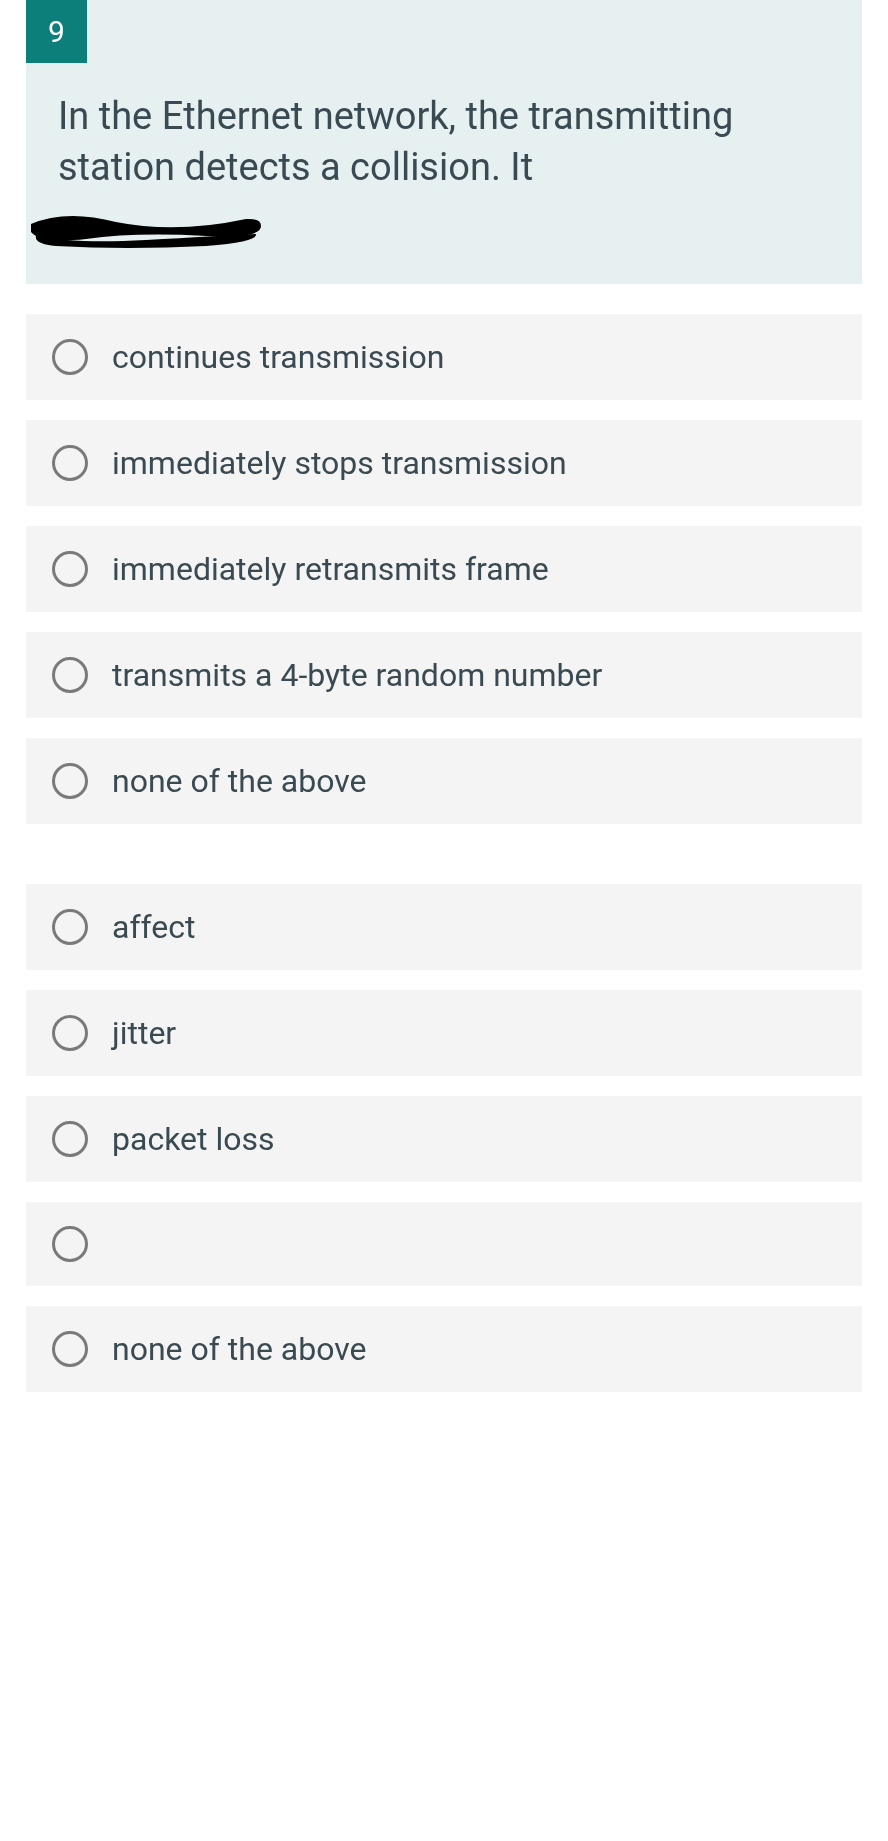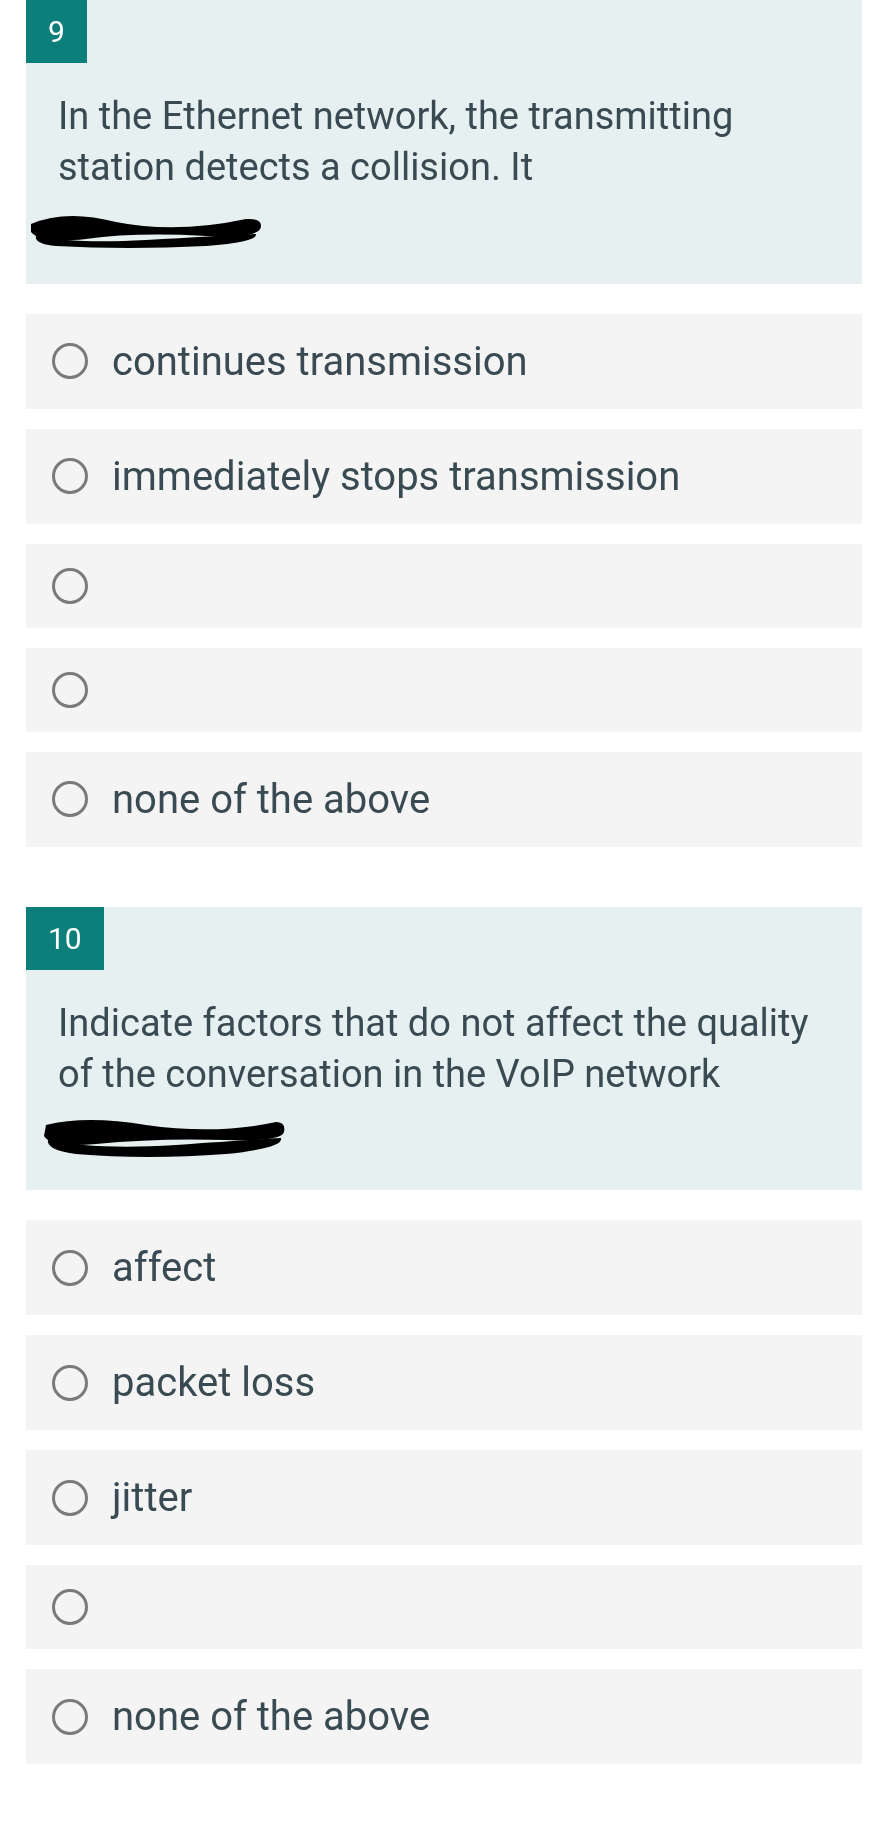--- a/index.html
+++ b/index.html
@@ -49,21 +49,21 @@
     gap: 24px;
   }
   .radio {
     width: 36px;
     height: 36px;
     border: 3px solid #7a7a7a;
     border-radius: 50%;
     flex-shrink: 0;
   }
   .option-label {
-    font-size: 40px;
+    font-size: 32px;
     color: #3a4a52;
   }
   
   .first-header { padding-top: 0; }
 </style>
 </head>
 <body>
 
 <div class="question-block">
   <div class="question-header first-header">
@@ -80,54 +80,46 @@
     <div class="option">
       <div class="radio"></div>
       <div class="option-label">continues transmission</div>
     </div>
     <div class="option">
       <div class="radio"></div>
       <div class="option-label">immediately stops transmission</div>
     </div>
     <div class="option">
       <div class="radio"></div>
+      <div class="option-label">immediately retransmits frame</div>
     </div>
     <div class="option">
       <div class="radio"></div>
+      <div class="option-label">transmits a 4-byte random number</div>
     </div>
     <div class="option">
       <div class="radio"></div>
       <div class="option-label">none of the above</div>
     </div>
   </div>
 </div>
 
 <div class="question-block">
-  <div class="question-header">
-    <div class="question-number">10</div>
-    <div class="question-text">Indicate factors that do not affect the quality of the conversation in the VoIP network</div>
-    <div class="redaction">
-      <svg width="280" height="55" viewBox="0 0 280 55">
-        <path d="M20 15 Q 60 5 120 15 Q 190 25 250 12 Q 260 12 258 22 Q 255 32 200 30 Q 130 28 70 34 Q 25 38 18 26 Z" fill="#000"></path>
-        <path d="M22 30 Q 70 40 150 35 Q 220 30 255 28 Q 258 38 200 44 Q 120 50 50 44 Q 20 40 22 30 Z" fill="#000"></path>
-      </svg>
-    </div>
-  </div>
   <div class="options">
     <div class="option">
       <div class="radio"></div>
       <div class="option-label">affect</div>
     </div>
     <div class="option">
       <div class="radio"></div>
-      <div class="option-label">packet loss</div>
+      <div class="option-label">jitter</div>
     </div>
     <div class="option">
       <div class="radio"></div>
-      <div class="option-label">jitter</div>
+      <div class="option-label">packet loss</div>
     </div>
     <div class="option">
       <div class="radio"></div>
     </div>
     <div class="option">
       <div class="radio"></div>
       <div class="option-label">none of the above</div>
     </div>
   </div>
 </div>

